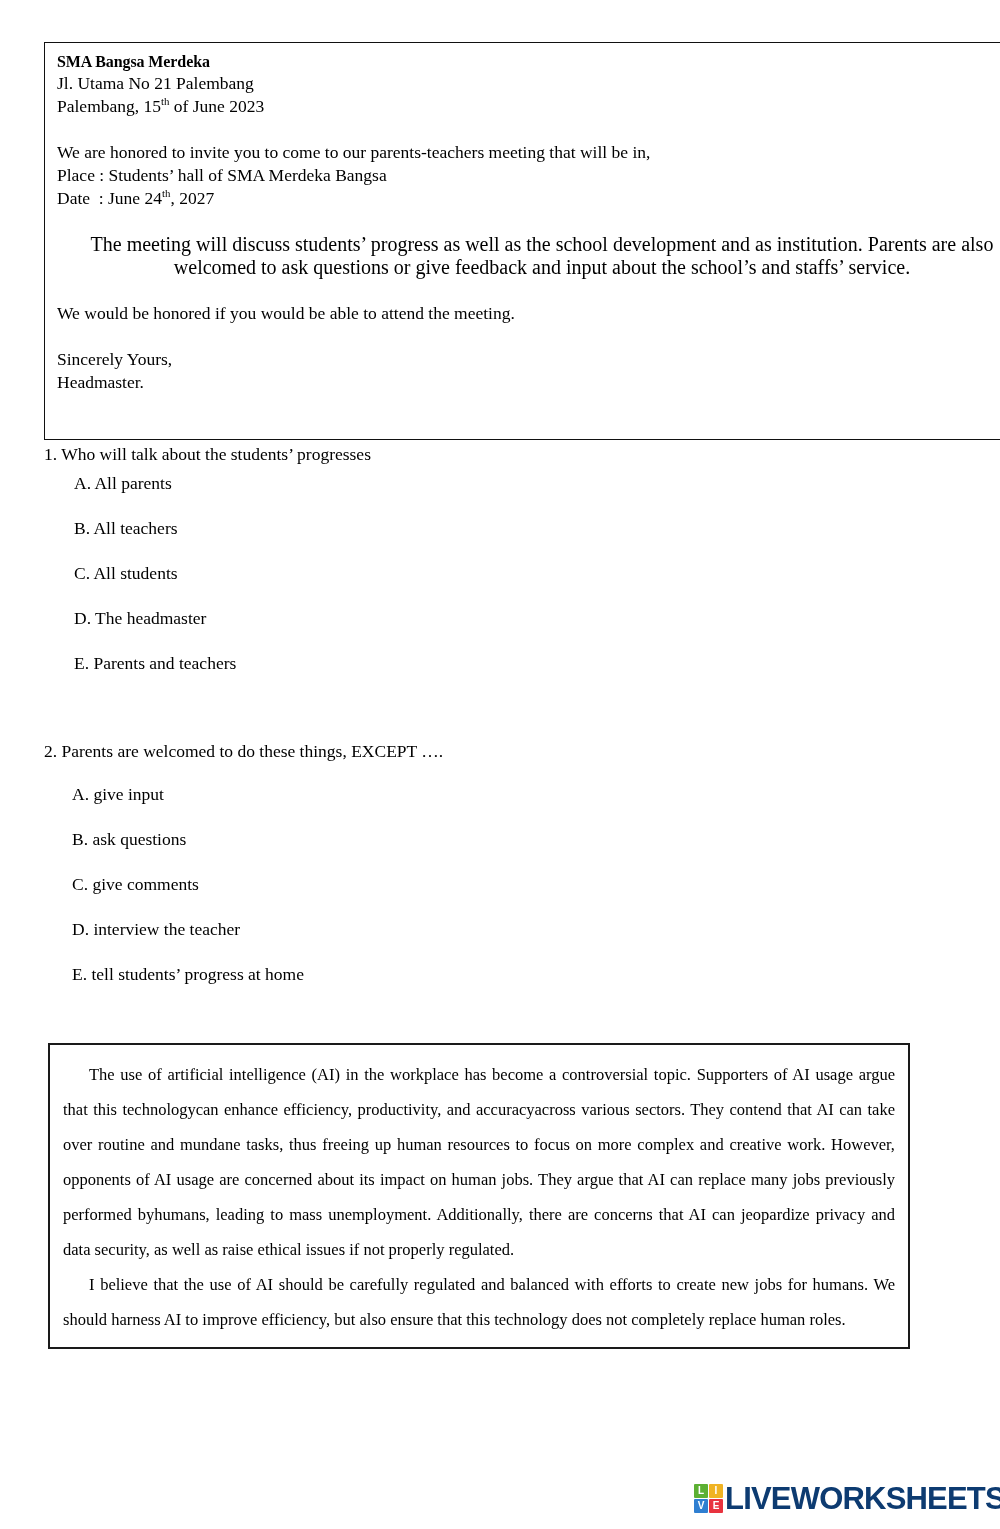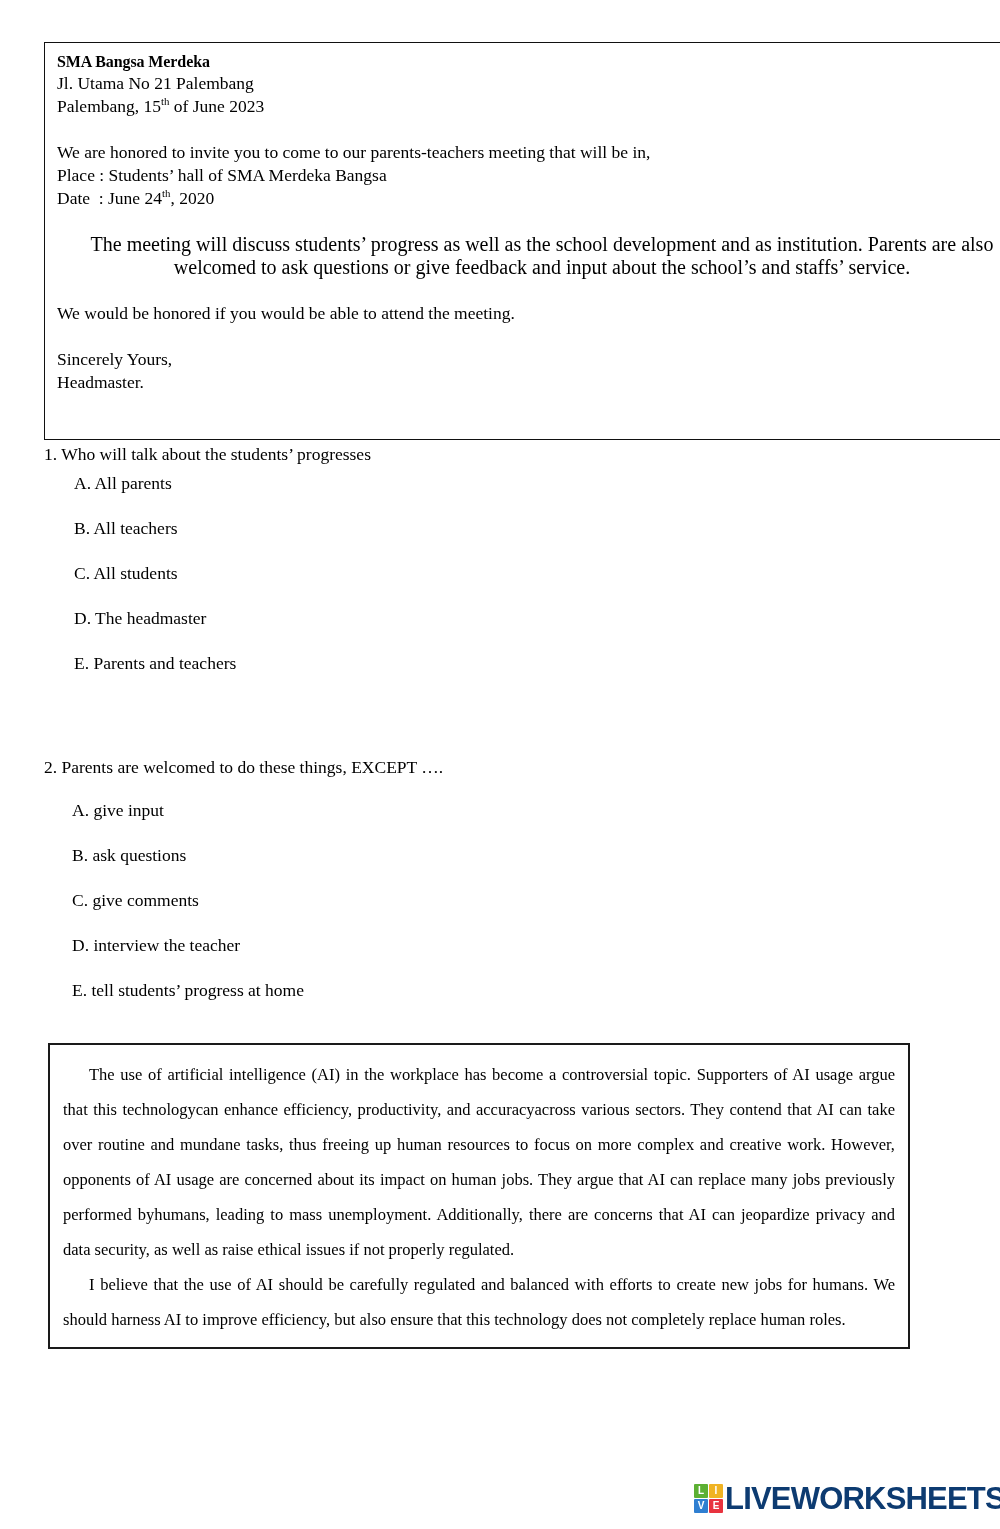--- a/index.html
+++ b/index.html
@@ -59,21 +59,21 @@
     line-height: 0;
   }
 
   
   .question-block {
     position: absolute;
     left: 44px;
     width: 700px;
   }
   #question-1 { top: 443px; }
-  #question-2 { top: 756px; }
+  #question-2 { top: 740px; }
 
   .q-stem {
     font-size: 17.5px;
     line-height: 23px;
   }
   .q-stem .q-stem-cont {
     display: block;
     padding-left: 20px;
   }
   .q-options {
@@ -158,21 +158,21 @@
   <div class="letter-box">
 
     <div class="letter-line bold">SMA Bangsa Merdeka</div>
     <div class="letter-line">Jl. Utama No 21 Palembang</div>
     <div class="letter-line"><span>Palembang, 15</span><sup>th</sup><span> of June 2023</span></div>
 
     <div class="gap-md"></div>
 
     <div class="letter-line">We are honored to invite you to come to our parents-teachers meeting that will be in,</div>
     <div class="letter-line">Place : Students’ hall of SMA Merdeka Bangsa</div>
-    <div class="letter-line"><span>Date  : June 24</span><sup>th</sup><span>, 2020</span></div>
+    <div class="letter-line"><span>Date  : June 24</span><sup>th</sup><span>, 2027</span></div>
 
     <div class="gap-md"></div>
 
     <p class="letter-para">The meeting will discuss students’ progress as well as the school development and as institution. Parents are also welcomed to ask questions or give feedback and input about the school’s and staffs’ service.</p>
 
     <div class="gap-md"></div>
 
     <div class="letter-line">We would be honored if you would be able to attend the meeting.</div>
 
     <div class="gap-md"></div>

